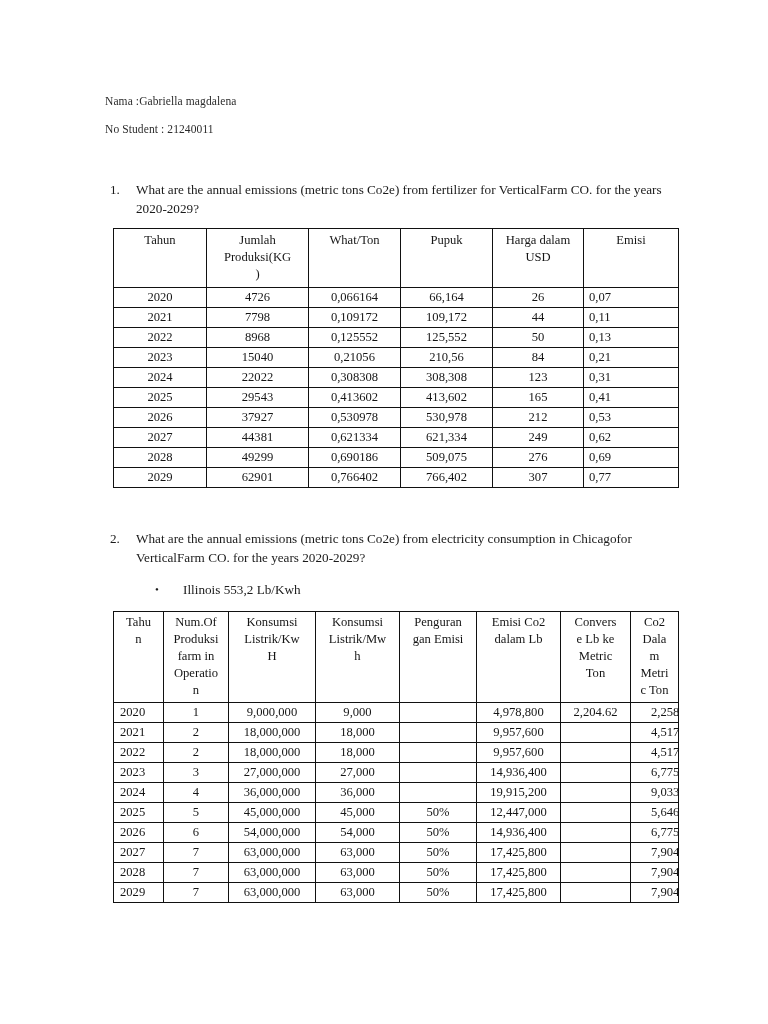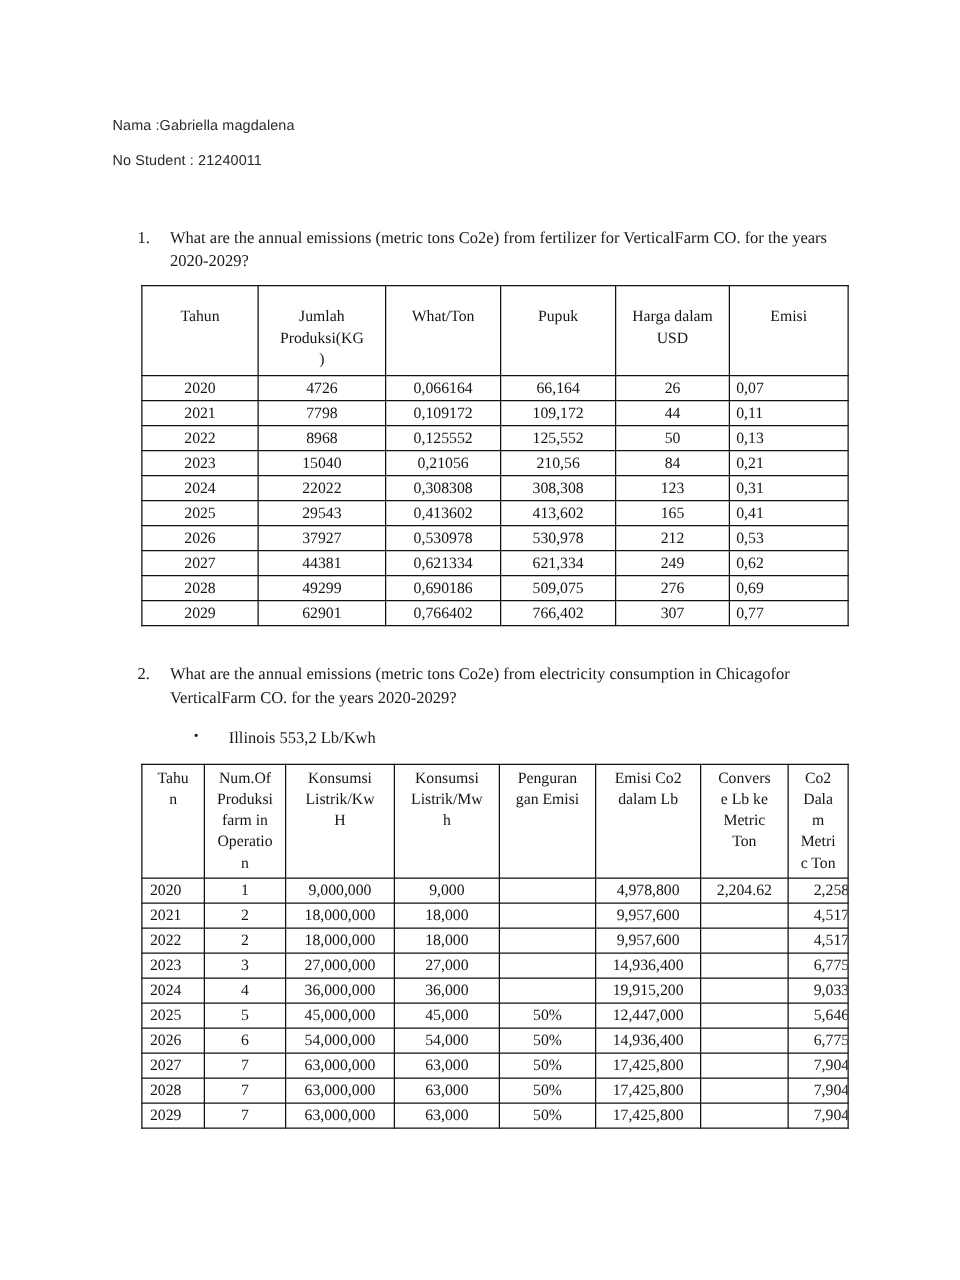--- a/index.html
+++ b/index.html
@@ -18,22 +18,22 @@
   .page {
     position: relative;
     width: 768px;
     height: 1024px;
     box-sizing: border-box;
   }
 
   
   .ident {
     position: absolute;
-    left: 90px;
-    font-family: Liberation Sans, sans-serif;
+    left: 105px;
+    font-family: Liberation Serif, serif;
     font-size: 11.5px;
     color: #2b2b2b;
     letter-spacing: 0.1px;
     white-space: nowrap;
   }
   #ident-name { top: 95px; }
   #ident-student { top: 123px; }
 
   
   .question {
@@ -96,21 +96,21 @@
   #table-fertilizer {
     left: 113px;
     top: 228px;
     width: 565px;
     font-size: 12.6px;
   }
   #table-fertilizer th {
     text-align: center;
     line-height: 17px;
     height: 55px;
-    padding-top: 16px;
+    padding-top: 3px;
   }
   #table-fertilizer td {
     text-align: center;
     line-height: 16px;
     height: 18px;
     padding-top: 1px;
   }
   #table-fertilizer td.emisi-cell {
     text-align: left;
     padding-left: 5px;

